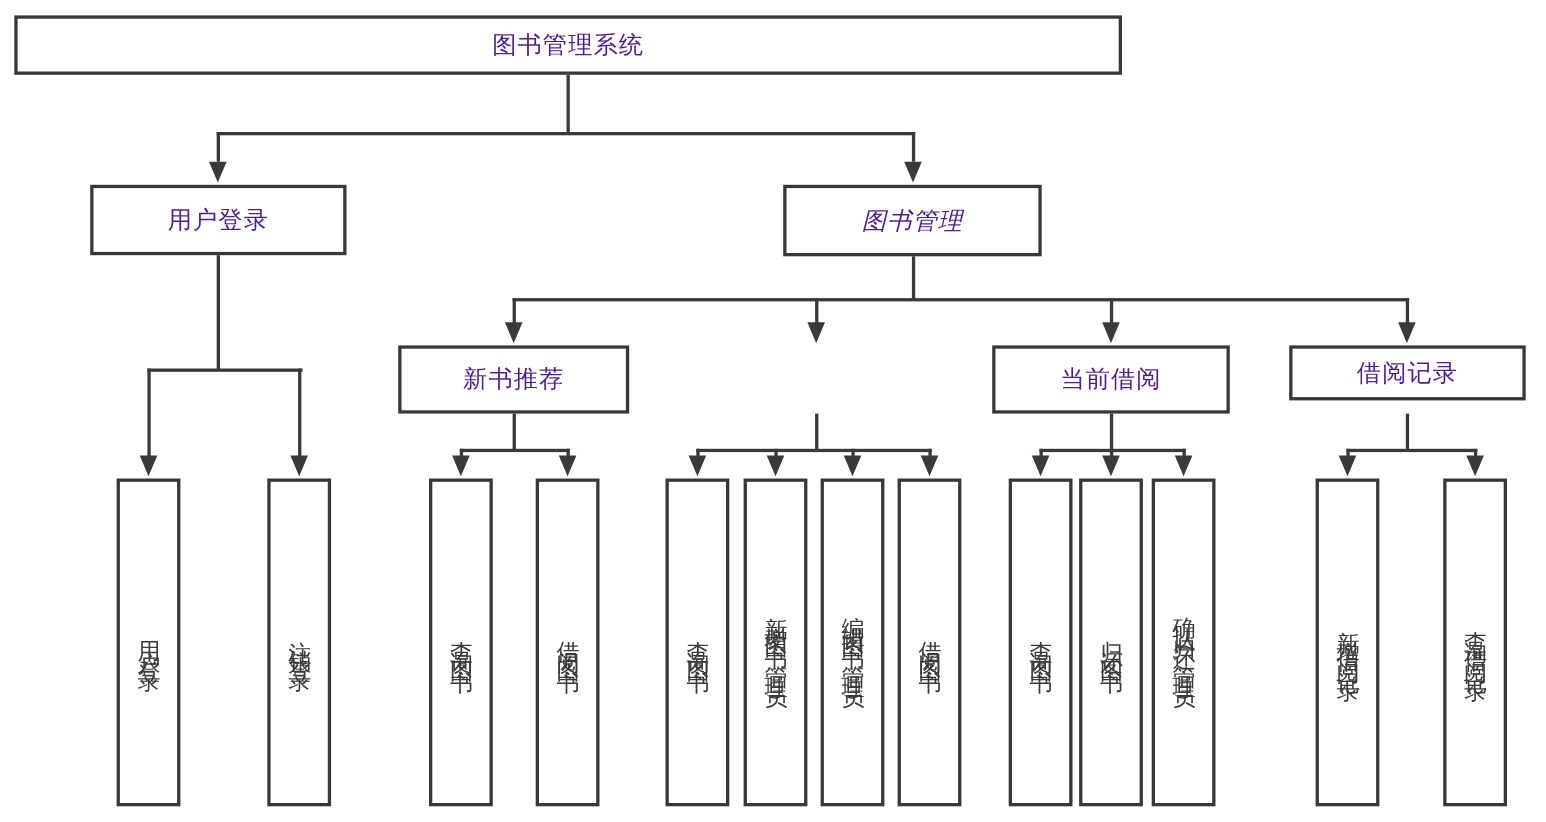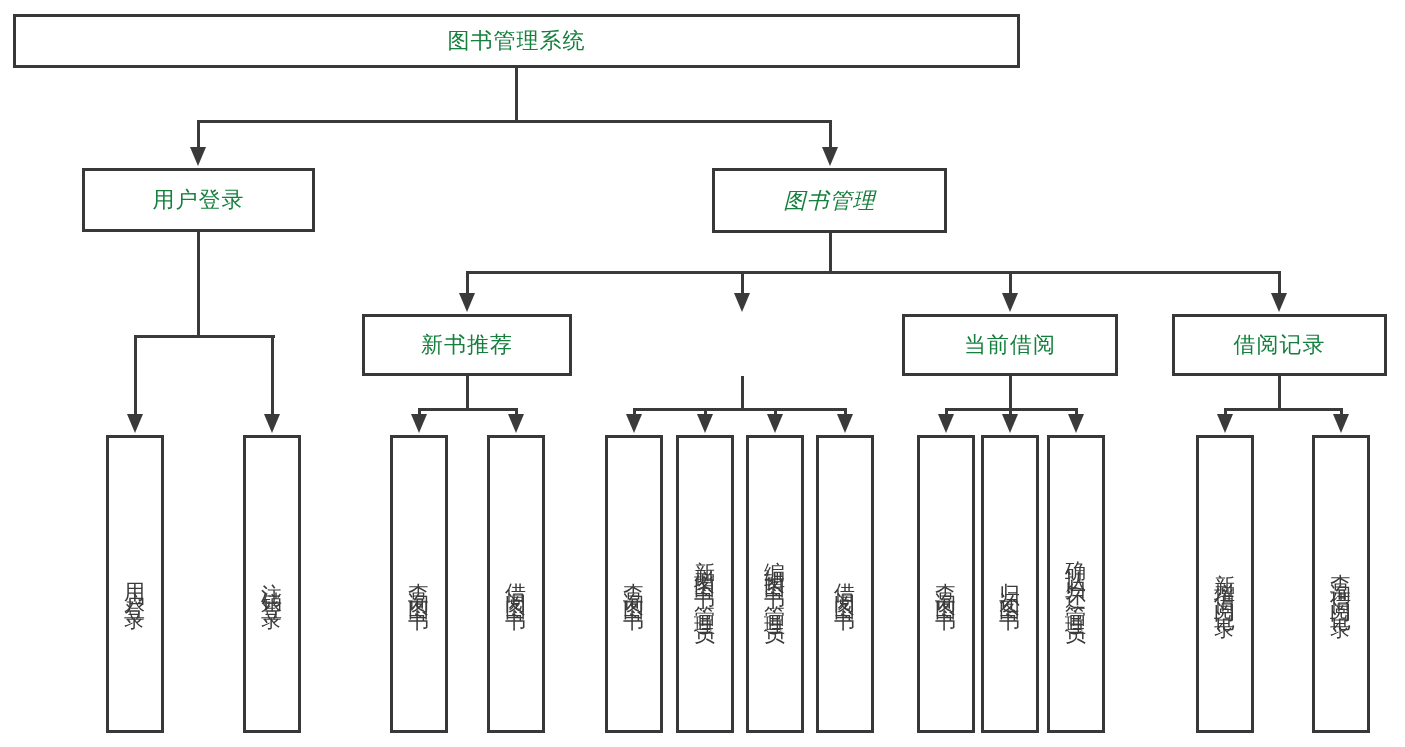--- a/index.html
+++ b/index.html
@@ -9,21 +9,21 @@
     background:#ffffff;
     font-family:"Liberation Sans","DejaVu Sans",sans-serif;
     overflow:hidden;
   }
   .hbox{
     position:absolute;
     box-sizing:border-box;
     border:3px solid #383838;
     background:#ffffff;
     display:flex;align-items:center;justify-content:center;
-    font-size:22px;color:#15803d;letter-spacing:1px;
+    font-size:22px;color:#4c1d95;letter-spacing:1px;
     white-space:nowrap;
   }
   .vbox{
     position:absolute;
     box-sizing:border-box;
     border:3px solid #383838;
     background:#ffffff;
     display:flex;align-items:center;justify-content:center;
     writing-mode:vertical-lr;text-orientation:mixed;
     font-size:21px;color:#3a3a3a;letter-spacing:9px;
@@ -83,21 +83,21 @@
   <div class="arrow" style="left:734px;top:293px;"></div>
   <div class="arrow" style="left:1002px;top:293px;"></div>
   <div class="arrow" style="left:1271px;top:293px;"></div>
 
   <div class="hbox" style="left:362px;top:314px;width:210px;height:62px;">
     <span>新书推荐</span>
   </div>
   <div class="hbox" style="left:902px;top:314px;width:216px;height:62px;">
     <span>当前借阅</span>
   </div>
-  <div class="hbox" style="left:1172px;top:314px;width:215px;height:62px;">
+  <div class="hbox" style="left:1172px;top:314px;width:215px;height:50px;">
     <span>借阅记录</span>
   </div>
 
   <div class="line" style="left:466px;top:376px;width:3px;height:34px;"></div>
   <div class="line" style="left:418px;top:408px;width:100px;height:3px;"></div>
   <div class="line" style="left:418px;top:408px;width:3px;height:7px;"></div>
   <div class="line" style="left:515px;top:408px;width:3px;height:7px;"></div>
   <div class="arrow" style="left:411px;top:414px;"></div>
   <div class="arrow" style="left:508px;top:414px;"></div>
 

